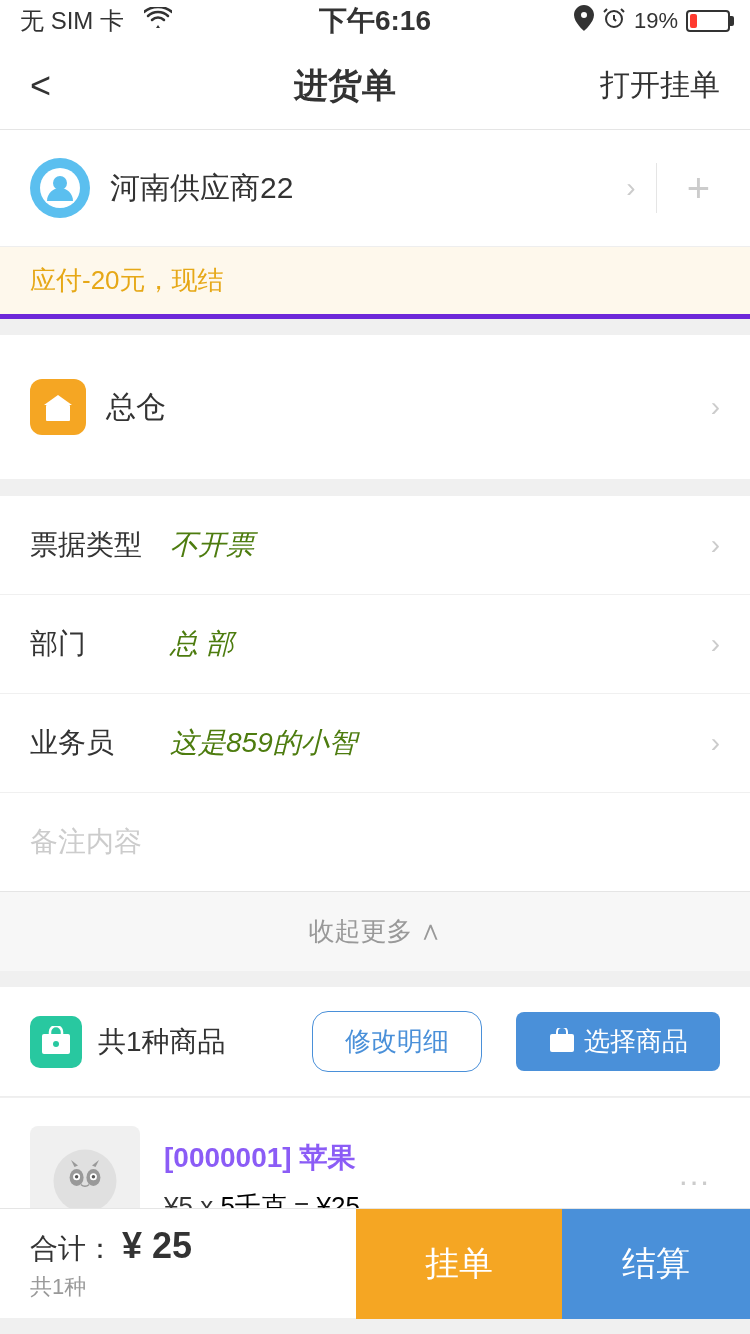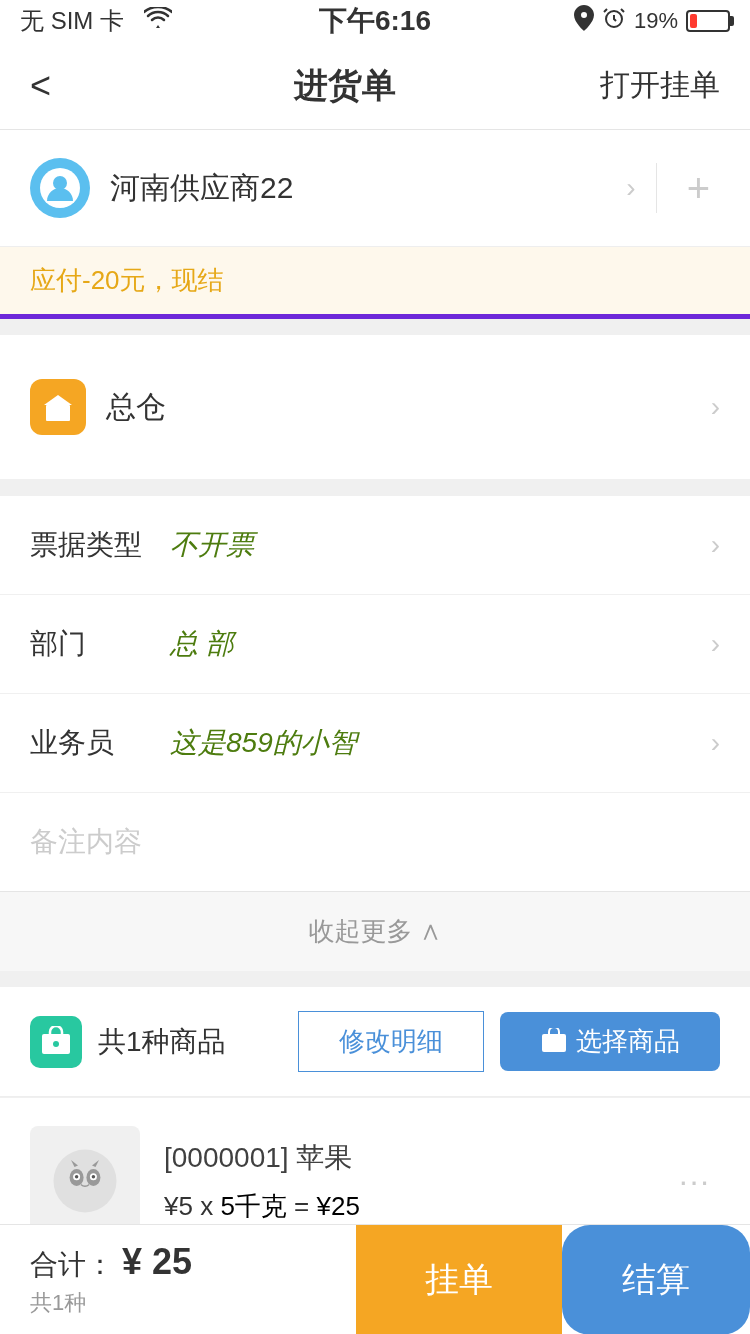--- a/index.html
+++ b/index.html
@@ -257,39 +257,40 @@
       color: #fff;
       flex-shrink: 0;
     }
     .products-count {
       flex: 1;
       font-size: 28px;
       color: #333;
     }
     .btn-modify {
       border: 1.5px solid #4a90d9;
-      border-radius: 0;
-      padding: 12px 40px;
+      border-radius: 16px;
+      padding: 12px 32px;
       font-size: 26px;
       color: #4a90d9;
       background: #fff;
       cursor: pointer;
       margin-right: 16px;
     }
     .btn-select {
       background: #4a90d9;
       border-radius: 8px;
-      padding: 12px 40px;
+      padding: 12px 32px;
       font-size: 26px;
       color: #fff;
       cursor: pointer;
       display: flex;
       align-items: center;
       gap: 8px;
       border: none;
+      margin-left: 18px;
     }
 
     
     .product-item {
       display: flex;
       align-items: center;
       padding: 28px 30px;
       background: #fff;
       border-top: 1px solid #f0f0f0;
     }
@@ -303,41 +304,42 @@
       justify-content: center;
       margin-right: 24px;
       flex-shrink: 0;
       overflow: hidden;
     }
     .product-info {
       flex: 1;
     }
     .product-name {
       font-size: 28px;
-      color: #404040;
+      color: #8b5cf6;
       margin-bottom: 12px;
+      font-weight: bold;
     }
     .product-price {
       font-size: 26px;
       color: #333;
     }
     .price-highlight {
       color: #000000;
     }
     .product-more {
       font-size: 32px;
       color: #ccc;
       padding: 10px;
       cursor: pointer;
     }
 
     
     .bottom-bar {
       position: fixed;
-      bottom: 0;
+      bottom: 16px;
       width: 750px;
       height: 110px;
       display: flex;
       align-items: center;
       background: #fff;
       border-top: 1px solid #e5e5e5;
     }
     .total-section {
       flex: 1;
       padding: 0 30px;
@@ -375,21 +377,20 @@
       width: 188px;
       height: 110px;
       background: #4a90d9;
       display: flex;
       align-items: center;
       justify-content: center;
       font-size: 34px;
       color: #fff;
       cursor: pointer;
       font-weight: 500;
-      border-radius: 28px;
     }
 
     
     .owl-logo {
       width: 70px;
       height: 70px;
     }
   </style>
 </head>
 <body>

